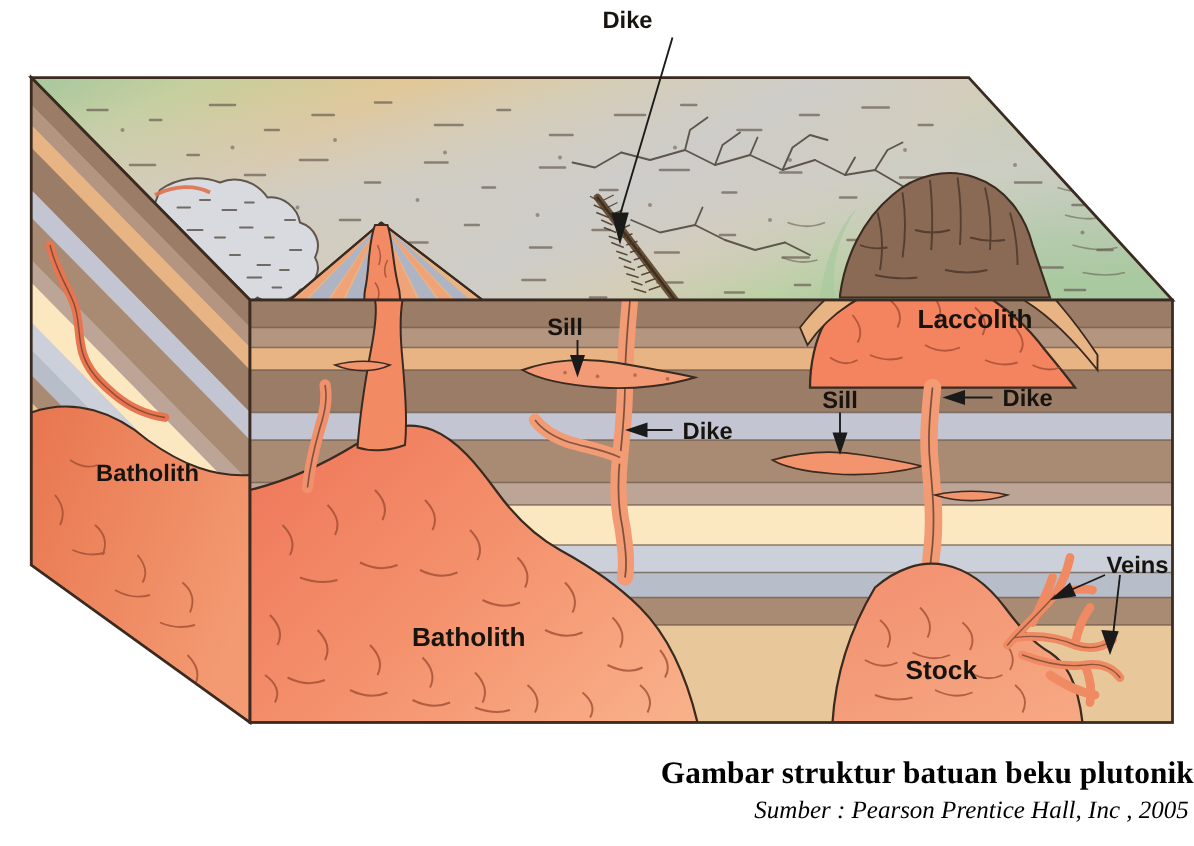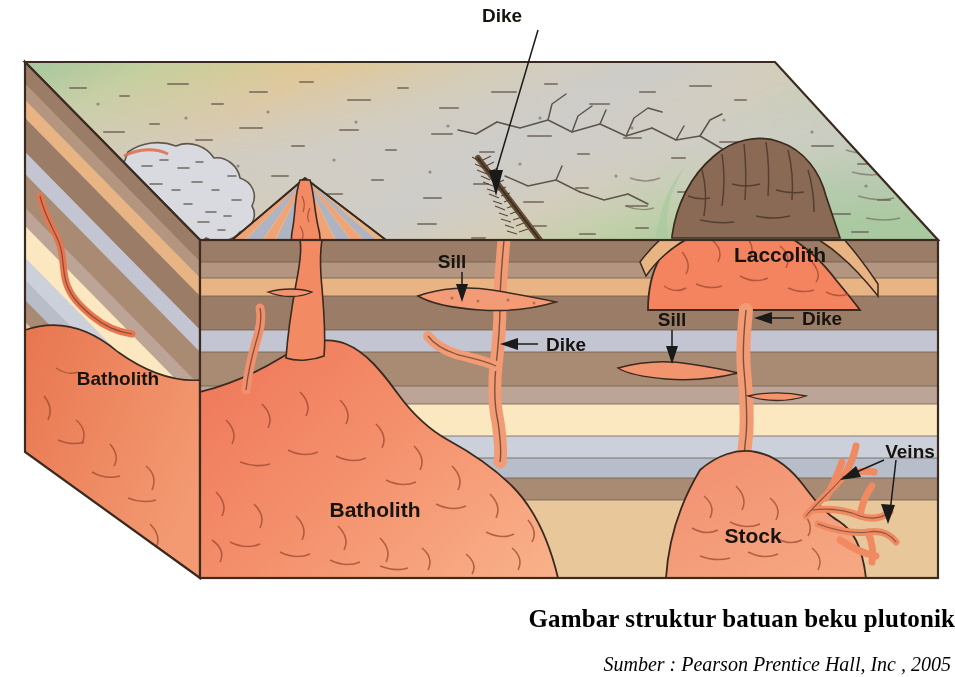--- a/index.html
+++ b/index.html
@@ -11,21 +11,21 @@
 
   .lbl{font-family:"Liberation Sans", sans-serif;font-weight:700;fill:#17140f;}
   .lbl-lg{font-size:21px;}
   .lbl-md{font-size:19px;}
 
   .caption-wrap{position:absolute;left:12px;top:604px;width:955px;text-align:right;
                 padding-right:12px;box-sizing:border-box;}
   .cap-title{font-family:"Liberation Serif", serif;font-weight:700;font-size:25px;
              color:#000;letter-spacing:.1px;line-height:1.18;}
   .cap-src{font-family:"Liberation Serif", serif;font-style:italic;font-size:20px;
-           color:#000;line-height:1.25;margin-top:18px;padding-right:4px;}
+           color:#000;line-height:1.25;margin-top:2px;padding-right:4px;}
 </style>
 </head>
 <body>
 
 <div id="stage">
 
 <svg id="diagram" viewBox="0 0 955 677">
   <defs>
 
     <linearGradient id="gTop" x1="0" y1="0" x2="1" y2="0.35">

